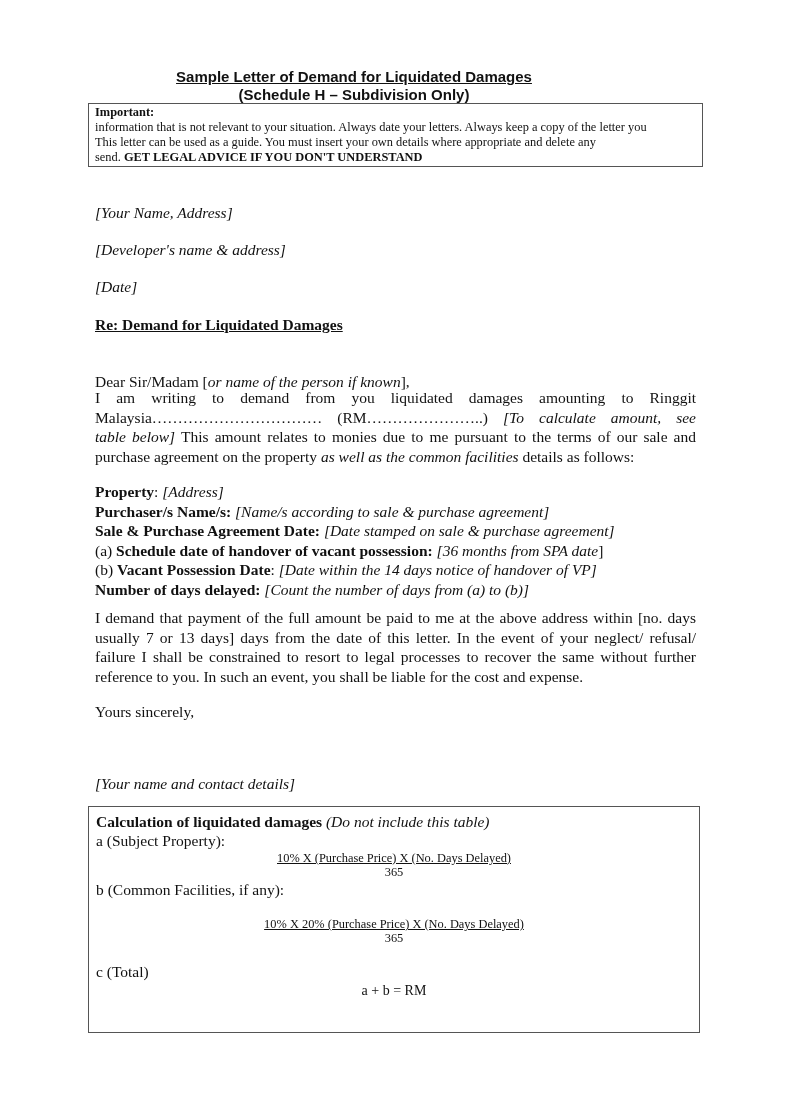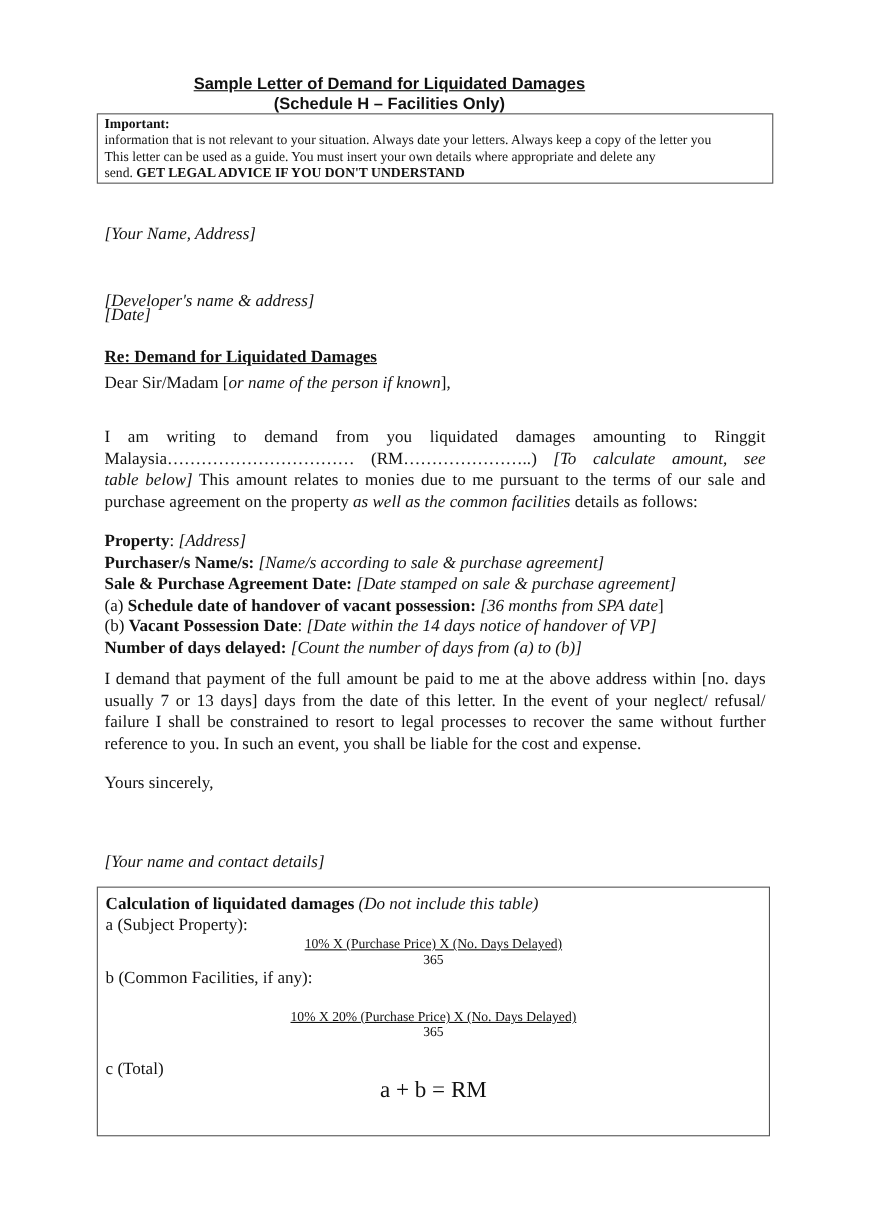--- a/index.html
+++ b/index.html
@@ -25,34 +25,34 @@
     .calc-box .row { position: absolute; left: 7px; line-height: 19px; }
     .formula { position: absolute; left: 0; width: 100%; text-align: center; font-size: 12.4px; line-height: 14px; }
     .formula .num { text-decoration: underline; }
   </style>
 </head>
 <body>
 
 <div class="title title1">
   <span>Sample Letter of Demand for Liquidated Damages</span>
 </div>
-<div class="title title2">(Schedule H – Facilities Only)</div>
+<div class="title title2">(Schedule H – Subdivision Only)</div>
 
 <div class="important-box">
   <div class="b">Important:</div>
   <div>information that is not relevant to your situation. Always date your letters. Always keep a copy of the letter you</div>
   <div>This letter can be used as a guide. You must insert your own details where appropriate and delete any</div>
   <div><span>send. </span><b>GET LEGAL ADVICE IF YOU DON'T UNDERSTAND</b></div>
 </div>
 
 <div class="p i" style="top:203px;">[Your Name, Address]</div>
-<div class="p i" style="top:240px;margin-top:24px;">[Developer's name &amp; address]</div>
+<div class="p i" style="top:240px;">[Developer's name &amp; address]</div>
 <div class="p i" style="top:277px;">[Date]</div>
 <div class="p b u" style="top:315px;">Re: Demand for Liquidated Damages</div>
-<div class="p" style="top:339px;"><span>Dear Sir/Madam [</span><span class="i">or name of the person if known</span><span>],</span></div>
+<div class="p" style="top:372px;"><span>Dear Sir/Madam [</span><span class="i">or name of the person if known</span><span>],</span></div>
 
 <div class="p" style="top:388px;">
   <span class="line">I am writing to demand from you liquidated damages amounting to Ringgit</span>
   <span class="line"><span>Malaysia…………………………… (RM…………………..) </span><span class="i">[To calculate amount, see</span></span>
   <span class="line"><span class="i">table below]</span><span> This amount relates to monies due to me pursuant to the terms of our sale and</span></span>
   <span class="line nl"><span>purchase agreement on the property </span><span class="i">as well as the common facilities</span><span> details as follows:</span></span>
 </div>
 
 <div class="p" style="top:482px;">
   <div><span></span><span class="b">Property</span><span>: </span><span class="i">[Address]</span></div>
@@ -79,14 +79,14 @@
   <div class="formula" style="top:44px;">
     <div class="num">10% X (Purchase Price) X (No. Days Delayed)</div>
     <div>365</div>
   </div>
   <div class="row" style="top:73px;">b (Common Facilities, if any):</div>
   <div class="formula" style="top:110px;">
     <div class="num">10% X 20% (Purchase Price) X (No. Days Delayed)</div>
     <div>365</div>
   </div>
   <div class="row" style="top:155px;">c (Total)</div>
-  <div class="formula" style="top:174px; font-size:21px; line-height:19px;text-align:center;">a + b = RM</div>
+  <div class="formula" style="top:174px; font-size:14px; line-height:19px;text-align:center;">a + b = RM</div>
 </div>
 
 </body></html>

